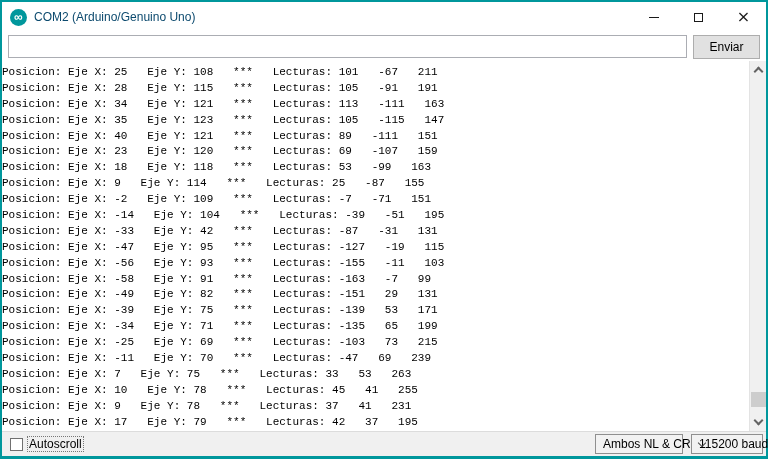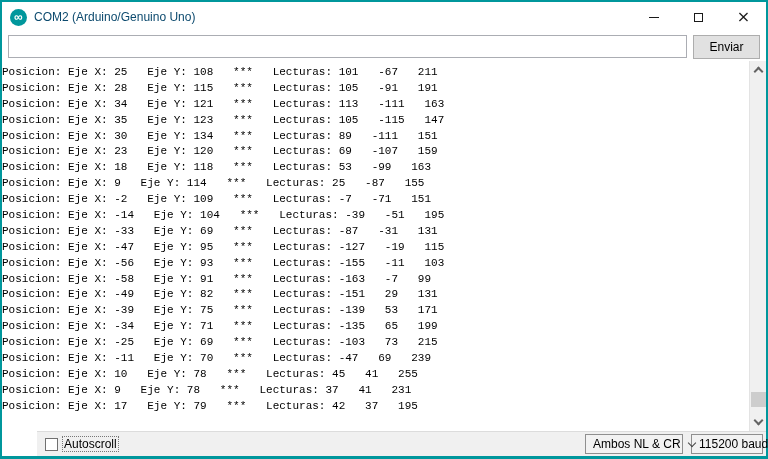--- a/index.html
+++ b/index.html
@@ -99,21 +99,20 @@
     position: absolute; left: 1px; width: 15px; height: 15px; top: 331px;
     background: #cdcdcd;
   }
 
   
   .statusbar {
     height: 25px; flex: none;
     background: #f0f0f0; border-top: 1px solid #dcdcdc;
     display: flex; align-items: center;
     padding: 0 3px 0 8px;
-    margin-left: 35px;
   }
   .checkbox {
     width: 13px; height: 13px;
     background: #ffffff; border: 1px solid #707070;
     flex: none; margin-right: 5px;
   }
   .autoscroll-label {
     font-size: 12px; color: #000000;
     outline: 1px dotted #777777; outline-offset: 0px;
     padding: 0 1px;
@@ -122,21 +121,21 @@
   .combo {
     height: 20px; background: #f2f2f2;
     border: 1px solid #8f8f8f;
     display: flex; align-items: center;
     font-size: 12px; color: #000000;
     padding: 0 6px 0 7px;
     margin-left: 8px; flex: none;
   }
   .combo .combo-label { flex: 1; white-space: nowrap; }
   .combo .chev { width: 6px; height: 6px; border-width: 1.5px; border-color: #444444; transform: rotate(45deg); margin: -3px 1px 0 8px; }
-  .combo-lineending { width: 98px; }
+  .combo-lineending { width: 88px; }
   .combo-baud { width: 72px; }
 </style>
 <title>COM2 (Arduino/Genuino Uno)</title></head>
 <body>
 
 <div class="window">
 
   <div class="titlebar">
     <div class="app-icon">∞</div>
     <div class="title-text">COM2 (Arduino/Genuino Uno)</div>
@@ -161,35 +160,36 @@
   <div class="output-wrap">
     <div class="output">
       <div class="clip-strip">
         <div class="serial-line">Posicion: Eje X: 25   Eje Y: 108   ***   Lecturas: 101   -67   211</div>
       </div>
       <div>
           <div class="serial-line">Posicion: Eje X: 25   Eje Y: 108   ***   Lecturas: 101   -67   211</div>
           <div class="serial-line">Posicion: Eje X: 28   Eje Y: 115   ***   Lecturas: 105   -91   191</div>
           <div class="serial-line">Posicion: Eje X: 34   Eje Y: 121   ***   Lecturas: 113   -111   163</div>
           <div class="serial-line">Posicion: Eje X: 35   Eje Y: 123   ***   Lecturas: 105   -115   147</div>
-          <div class="serial-line">Posicion: Eje X: 30   Eje Y: 134   ***   Lecturas: 89   -111   151</div>
+          <div class="serial-line">Posicion: Eje X: 40   Eje Y: 121   ***   Lecturas: 89   -111   151</div>
           <div class="serial-line">Posicion: Eje X: 23   Eje Y: 120   ***   Lecturas: 69   -107   159</div>
           <div class="serial-line">Posicion: Eje X: 18   Eje Y: 118   ***   Lecturas: 53   -99   163</div>
           <div class="serial-line">Posicion: Eje X: 9   Eje Y: 114   ***   Lecturas: 25   -87   155</div>
           <div class="serial-line">Posicion: Eje X: -2   Eje Y: 109   ***   Lecturas: -7   -71   151</div>
           <div class="serial-line">Posicion: Eje X: -14   Eje Y: 104   ***   Lecturas: -39   -51   195</div>
-          <div class="serial-line">Posicion: Eje X: -33   Eje Y: 69   ***   Lecturas: -87   -31   131</div>
+          <div class="serial-line">Posicion: Eje X: -33   Eje Y: 42   ***   Lecturas: -87   -31   131</div>
           <div class="serial-line">Posicion: Eje X: -47   Eje Y: 95   ***   Lecturas: -127   -19   115</div>
           <div class="serial-line">Posicion: Eje X: -56   Eje Y: 93   ***   Lecturas: -155   -11   103</div>
           <div class="serial-line">Posicion: Eje X: -58   Eje Y: 91   ***   Lecturas: -163   -7   99</div>
           <div class="serial-line">Posicion: Eje X: -49   Eje Y: 82   ***   Lecturas: -151   29   131</div>
           <div class="serial-line">Posicion: Eje X: -39   Eje Y: 75   ***   Lecturas: -139   53   171</div>
           <div class="serial-line">Posicion: Eje X: -34   Eje Y: 71   ***   Lecturas: -135   65   199</div>
           <div class="serial-line">Posicion: Eje X: -25   Eje Y: 69   ***   Lecturas: -103   73   215</div>
           <div class="serial-line">Posicion: Eje X: -11   Eje Y: 70   ***   Lecturas: -47   69   239</div>
+          <div class="serial-line">Posicion: Eje X: 7   Eje Y: 75   ***   Lecturas: 33   53   263</div>
           <div class="serial-line">Posicion: Eje X: 10   Eje Y: 78   ***   Lecturas: 45   41   255</div>
           <div class="serial-line">Posicion: Eje X: 9   Eje Y: 78   ***   Lecturas: 37   41   231</div>
           <div class="serial-line">Posicion: Eje X: 17   Eje Y: 79   ***   Lecturas: 42   37   195</div>
         </div>
     </div>
 
     <div class="scrollbar">
       <div class="sb-btn sb-up">
         <span class="chev chev-up"></span>
       </div>

